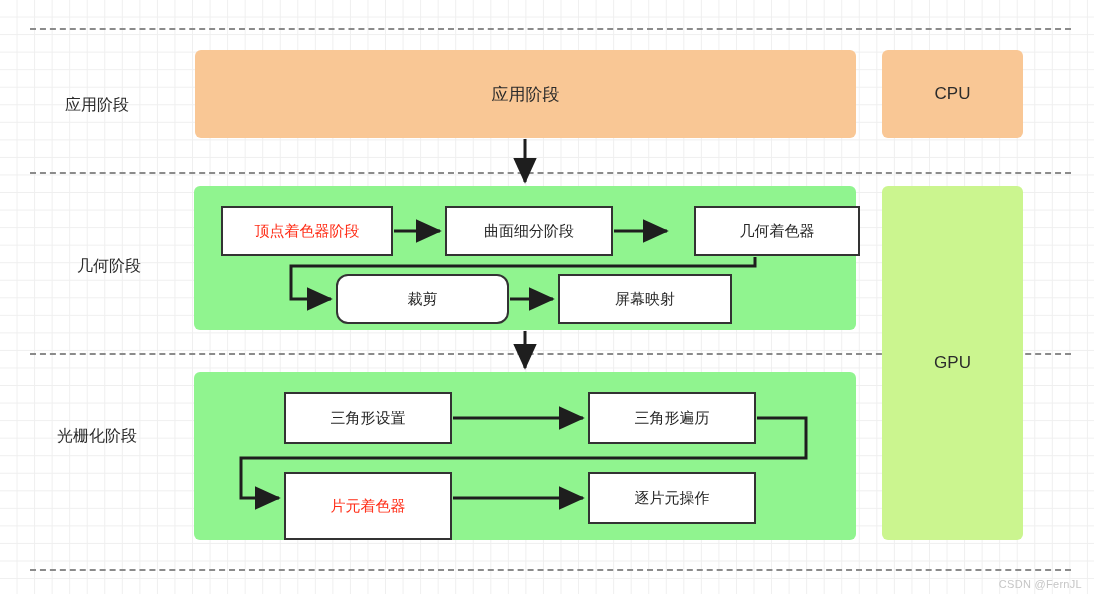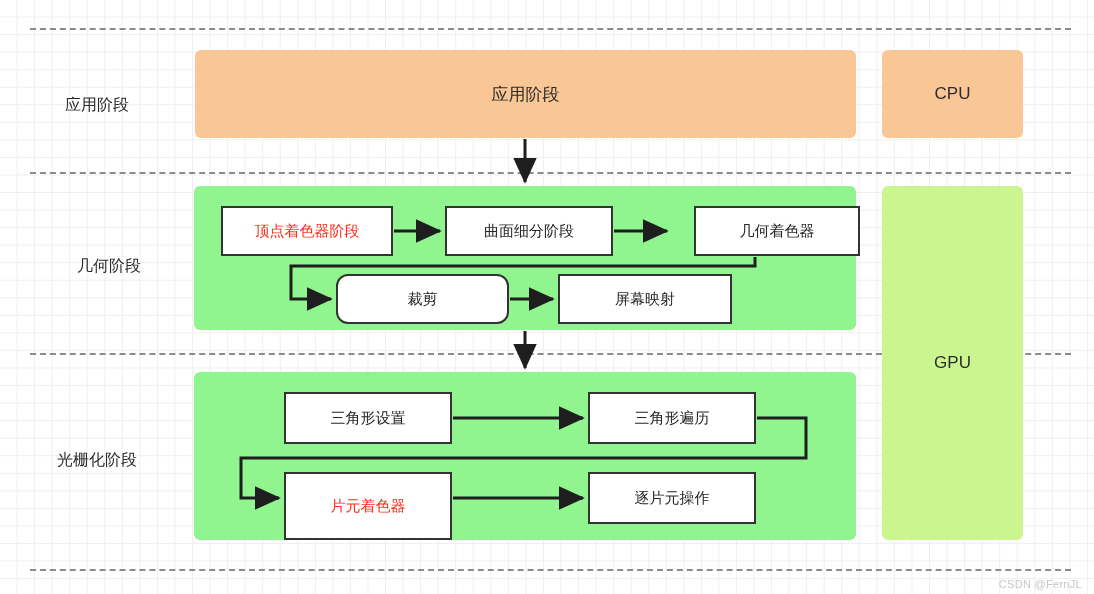--- a/index.html
+++ b/index.html
@@ -104,21 +104,21 @@
 
 <div id="stage">
 
   <div class="sep" style="top:28px;"></div>
   <div class="sep" style="top:172px;"></div>
   <div class="sep" style="top:353px;"></div>
   <div class="sep" style="top:569px;"></div>
 
   <div class="stage-label" style="top:95px;">应用阶段</div>
   <div class="stage-label" style="top:256px;padding-left:12px;">几何阶段</div>
-  <div class="stage-label" style="top:450px;">光栅化阶段</div>
+  <div class="stage-label" style="top:426px;">光栅化阶段</div>
 
   <div class="band band-orange" style="left:195px; top:50px; width:661px; height:88px;">
     <div class="band-text big">应用阶段</div>
   </div>
 
   <div class="band band-green" style="left:194px; top:186px; width:662px; height:144px;"></div>
 
   <div class="band band-green" style="left:194px; top:372px; width:662px; height:168px;"></div>
 
   <div class="band band-orange" style="left:882px; top:50px; width:141px; height:88px;">

